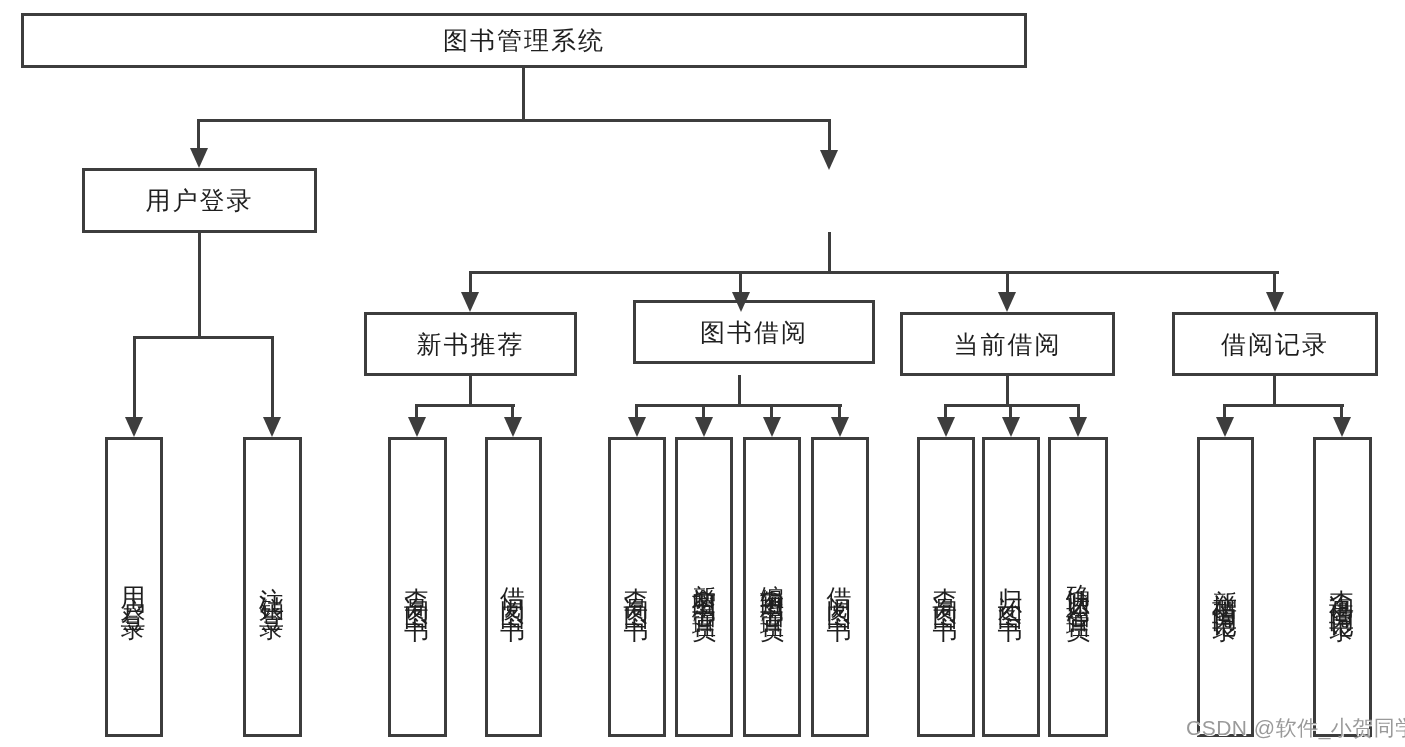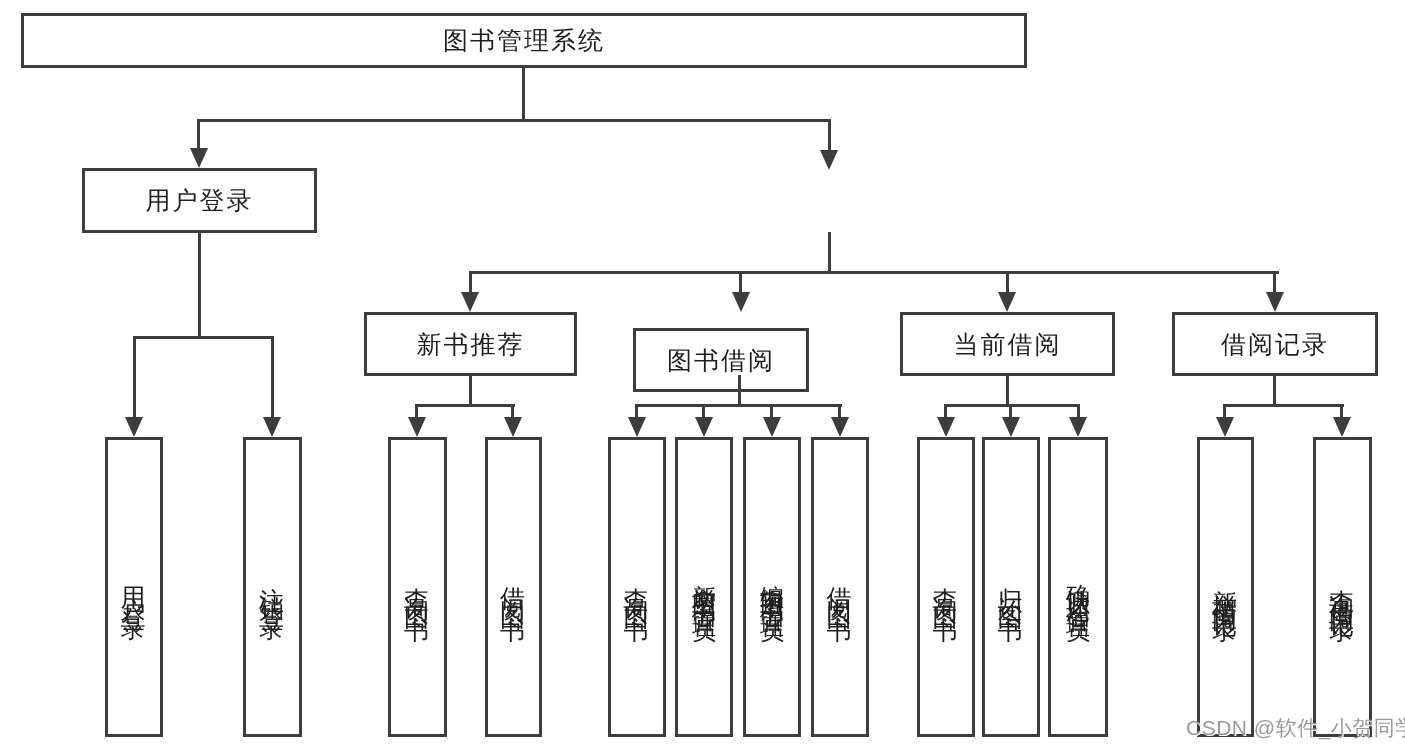--- a/index.html
+++ b/index.html
@@ -41,21 +41,21 @@
     <span class="lbl">图书管理系统</span>
   </div>
 
   <div class="box hb" style="left:82px;top:168px;width:235px;height:65px;">
     <span class="lbl">用户登录</span>
   </div>
 
   <div class="box hb" style="left:364px;top:312px;width:213px;height:64px;">
     <span class="lbl">新书推荐</span>
   </div>
-  <div class="box hb" style="left:633px;top:328px;width:176px;height:64px;text-align:right;">
+  <div class="box hb" style="left:633px;top:300px;width:242px;height:64px;text-align:right;">
     <span class="lbl">图书借阅</span>
   </div>
   <div class="box hb" style="left:1172px;top:312px;width:206px;height:64px;">
     <span class="lbl">借阅记录</span>
   </div>
   <div class="box hb" style="left:900px;top:312px;width:215px;height:64px;">
     <span class="lbl">当前借阅</span>
   </div>
 
   <div class="box vb" style="left:105px;top:437px;width:58px;height:300px;">

